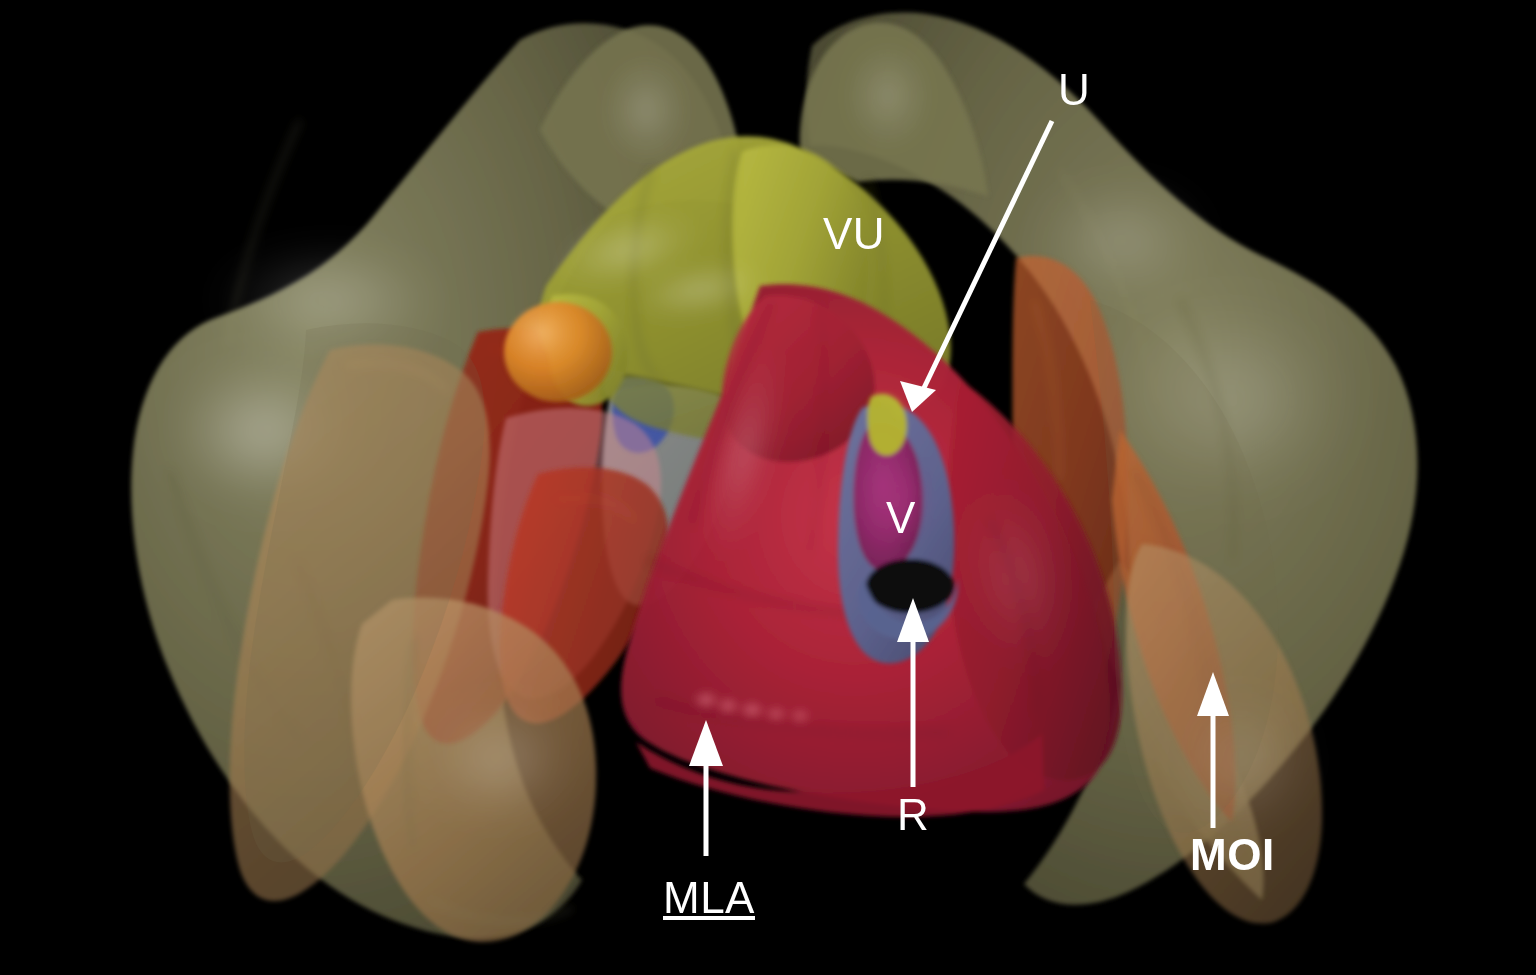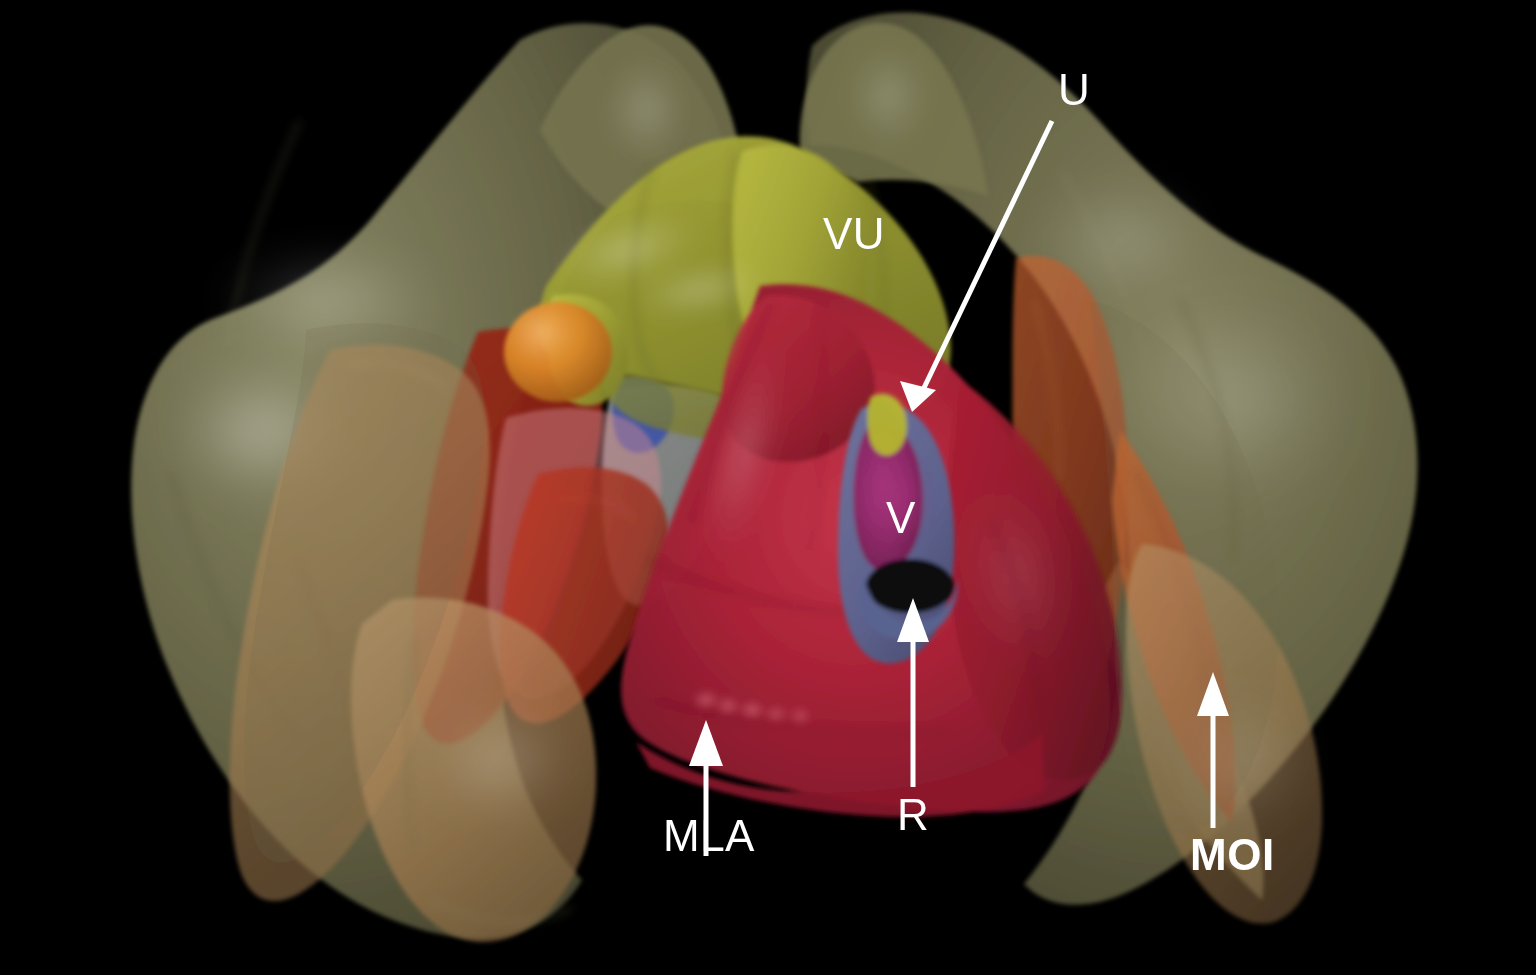--- a/index.html
+++ b/index.html
@@ -31,21 +31,21 @@
     font-size: 44px;
     line-height: 1;
     letter-spacing: 0.5px;
     white-space: nowrap;
     user-select: none;
   }
   #lbl-vu { left: 823px; top: 212px; }
   #lbl-u  { left: 1058px; top: 68px; }
   #lbl-v  { left: 886px; top: 496px; }
   #lbl-r  { left: 897px; top: 793px; }
-  #lbl-mla{ left: 663px; top: 814px; }
+  #lbl-mla{ left: 663px; top: 876px; text-decoration: underline; }
   #lbl-moi{ left: 1190px; top: 833px; font-weight: bold; }
   #overlay {
     position: absolute;
     inset: 0;
     width: 1536px;
     height: 975px;
     pointer-events: none;
   }
 </style>
 </head>

